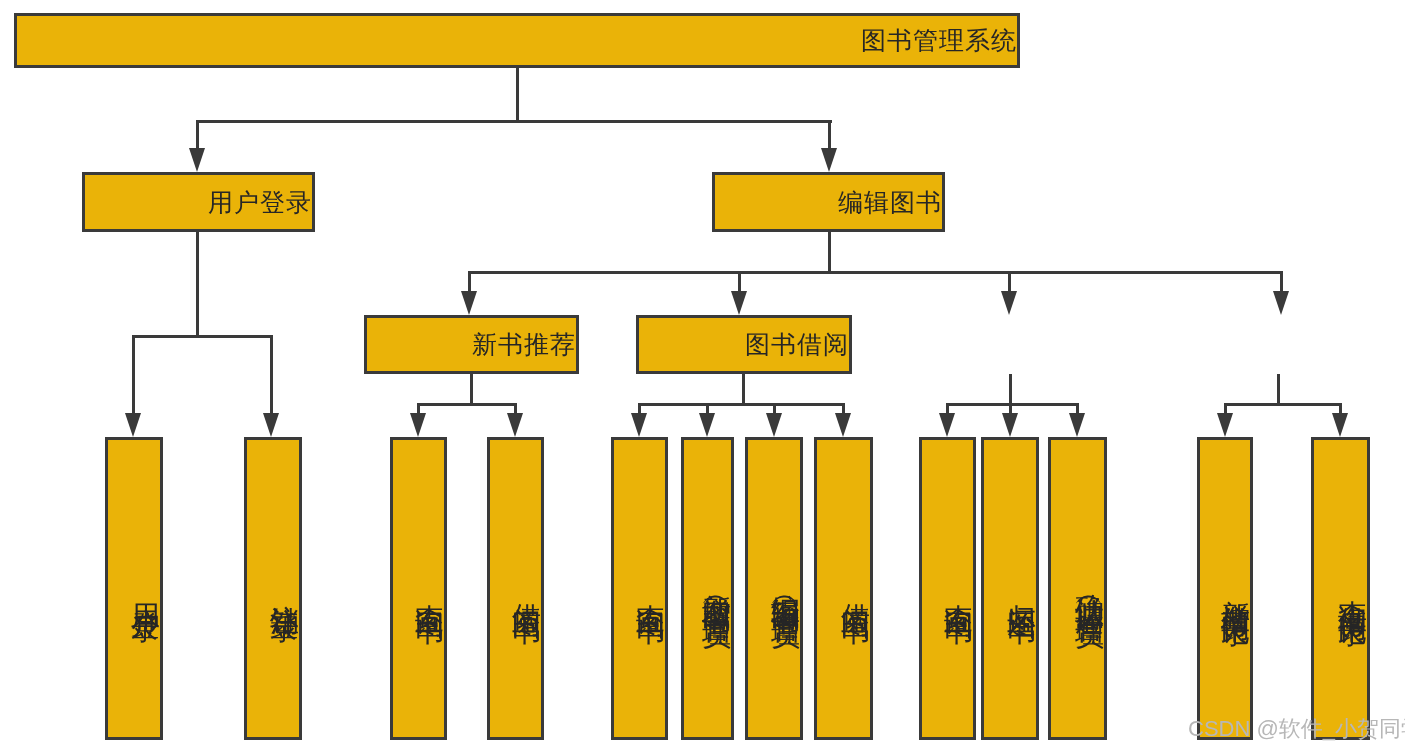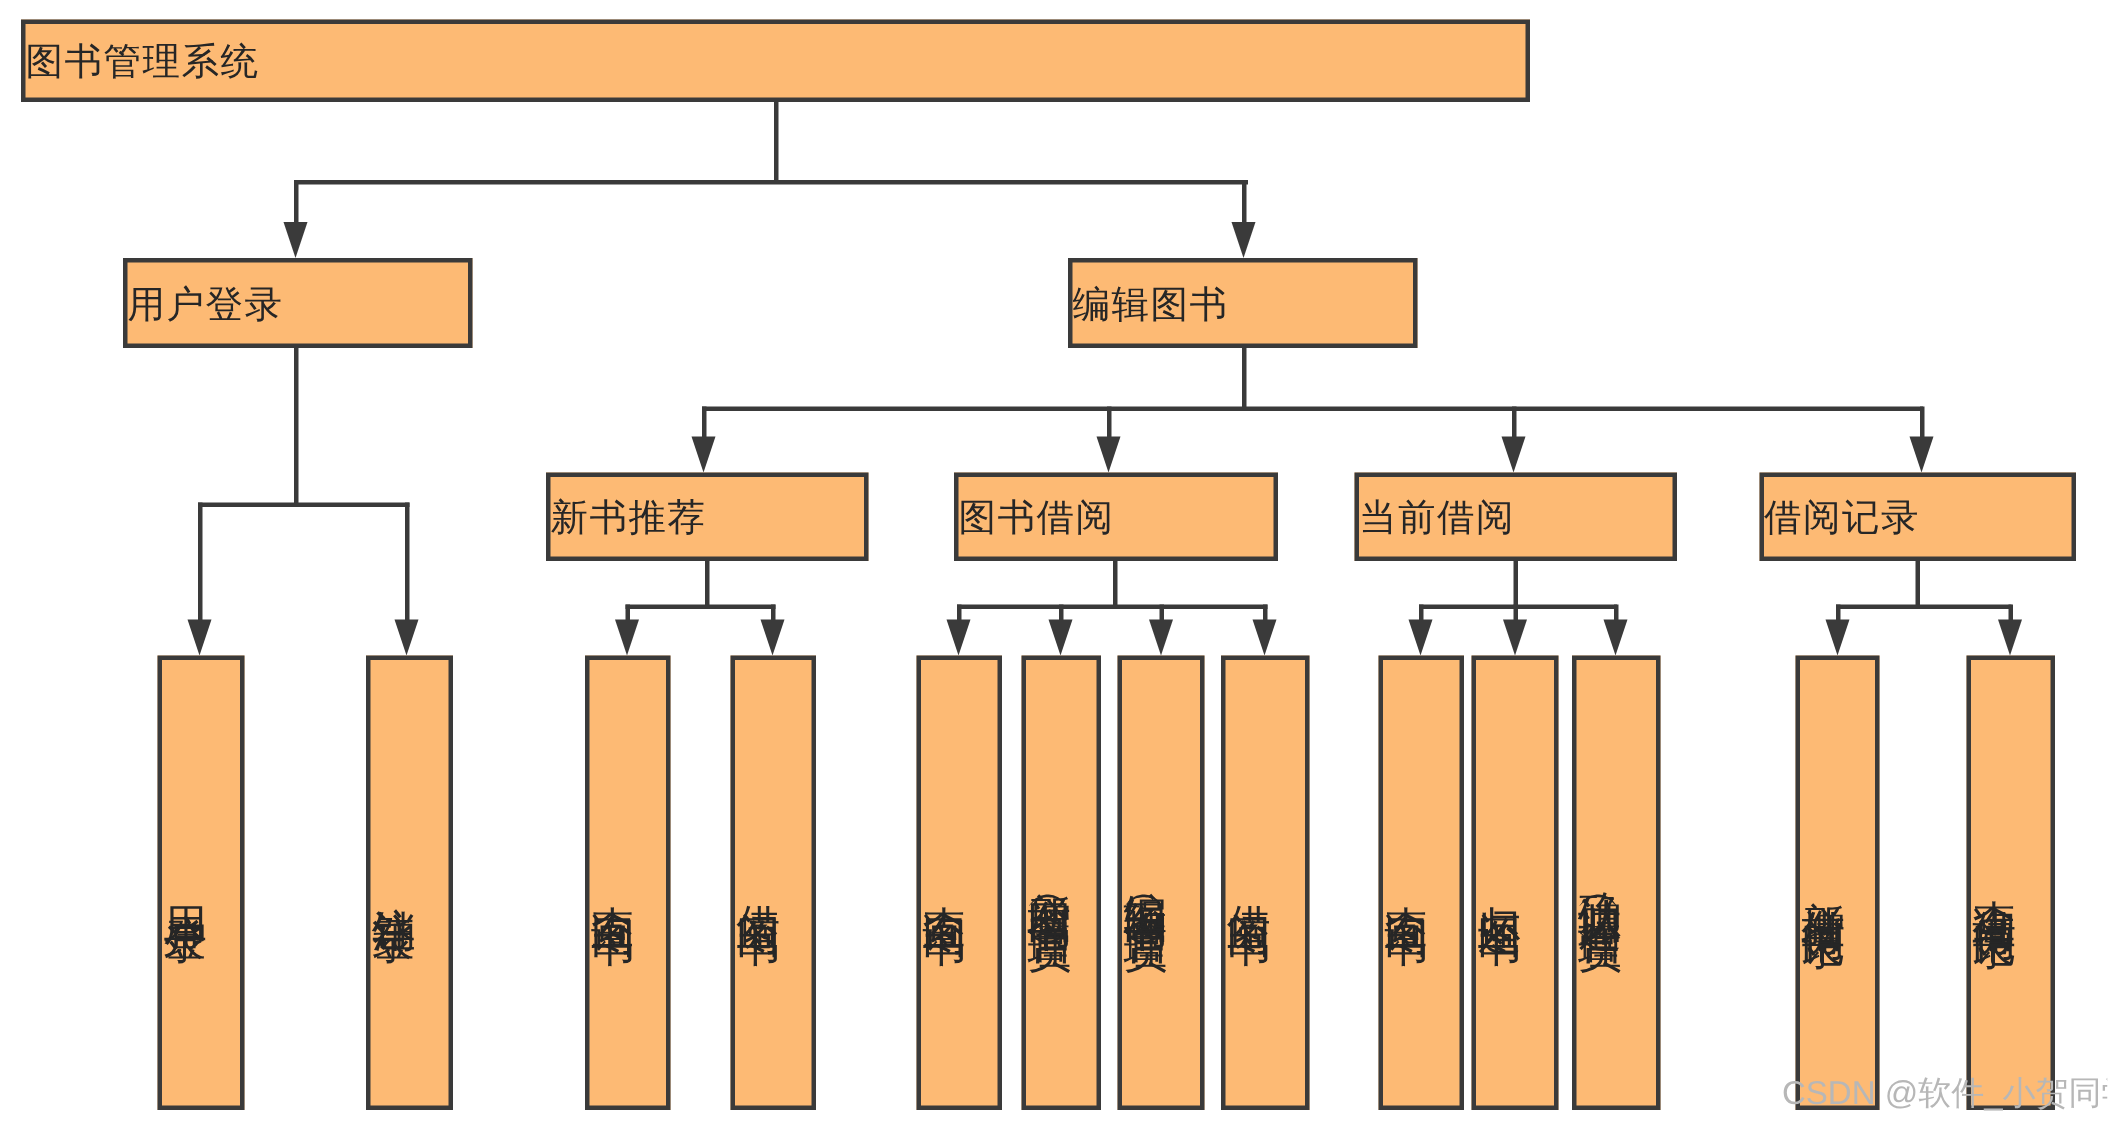--- a/index.html
+++ b/index.html
@@ -12,24 +12,24 @@
     position: relative;
     width: 1405px;
     height: 747px;
     background: #ffffff;
     overflow: hidden;
   }
   .node {
     position: absolute;
     box-sizing: border-box;
     border: 3px solid #3a3a3a;
-    background: #fdba74;
+    background: #eab308;
     display: flex;
     align-items: center;
-    justify-content: flex-start;
+    justify-content: flex-end;
     color: #262626;
   }
   .node-h {
     font-size: 25px;
     letter-spacing: 1px;
     white-space: nowrap;
   }
   .node-v span.vtext {
     writing-mode: vertical-rl;
     text-orientation: mixed;
@@ -99,26 +99,20 @@
   <div class="line" style="left:1008px; top:271px; width:3px; height:22px;"></div>
   <div class="arrow" style="left:1001px; top:291px;"></div>
   <div class="line" style="left:1280px; top:271px; width:3px; height:22px;"></div>
   <div class="arrow" style="left:1273px; top:291px;"></div>
 
   <div class="node node-h" style="left:364px; top:315px; width:215px; height:59px;">
     <span>新书推荐</span>
   </div>
   <div class="node node-h" style="left:636px; top:315px; width:216px; height:59px;">
     <span>图书借阅</span>
-  </div>
-  <div class="node node-h" style="left:903px; top:315px; width:215px; height:59px;">
-    <span>当前借阅</span>
-  </div>
-  <div class="node node-h" style="left:1173px; top:315px; width:211px; height:59px;">
-    <span>借阅记录</span>
   </div>
 
   <div class="line" style="left:470px; top:374px; width:3px; height:32px;"></div>
   <div class="line" style="left:417px; top:403px; width:100px; height:3px;"></div>
   <div class="line" style="left:417px; top:403px; width:3px; height:12px;"></div>
   <div class="arrow" style="left:410px; top:413px;"></div>
   <div class="line" style="left:514px; top:403px; width:3px; height:12px;"></div>
   <div class="arrow" style="left:507px; top:413px;"></div>
 
   <div class="line" style="left:742px; top:374px; width:3px; height:32px;"></div>

